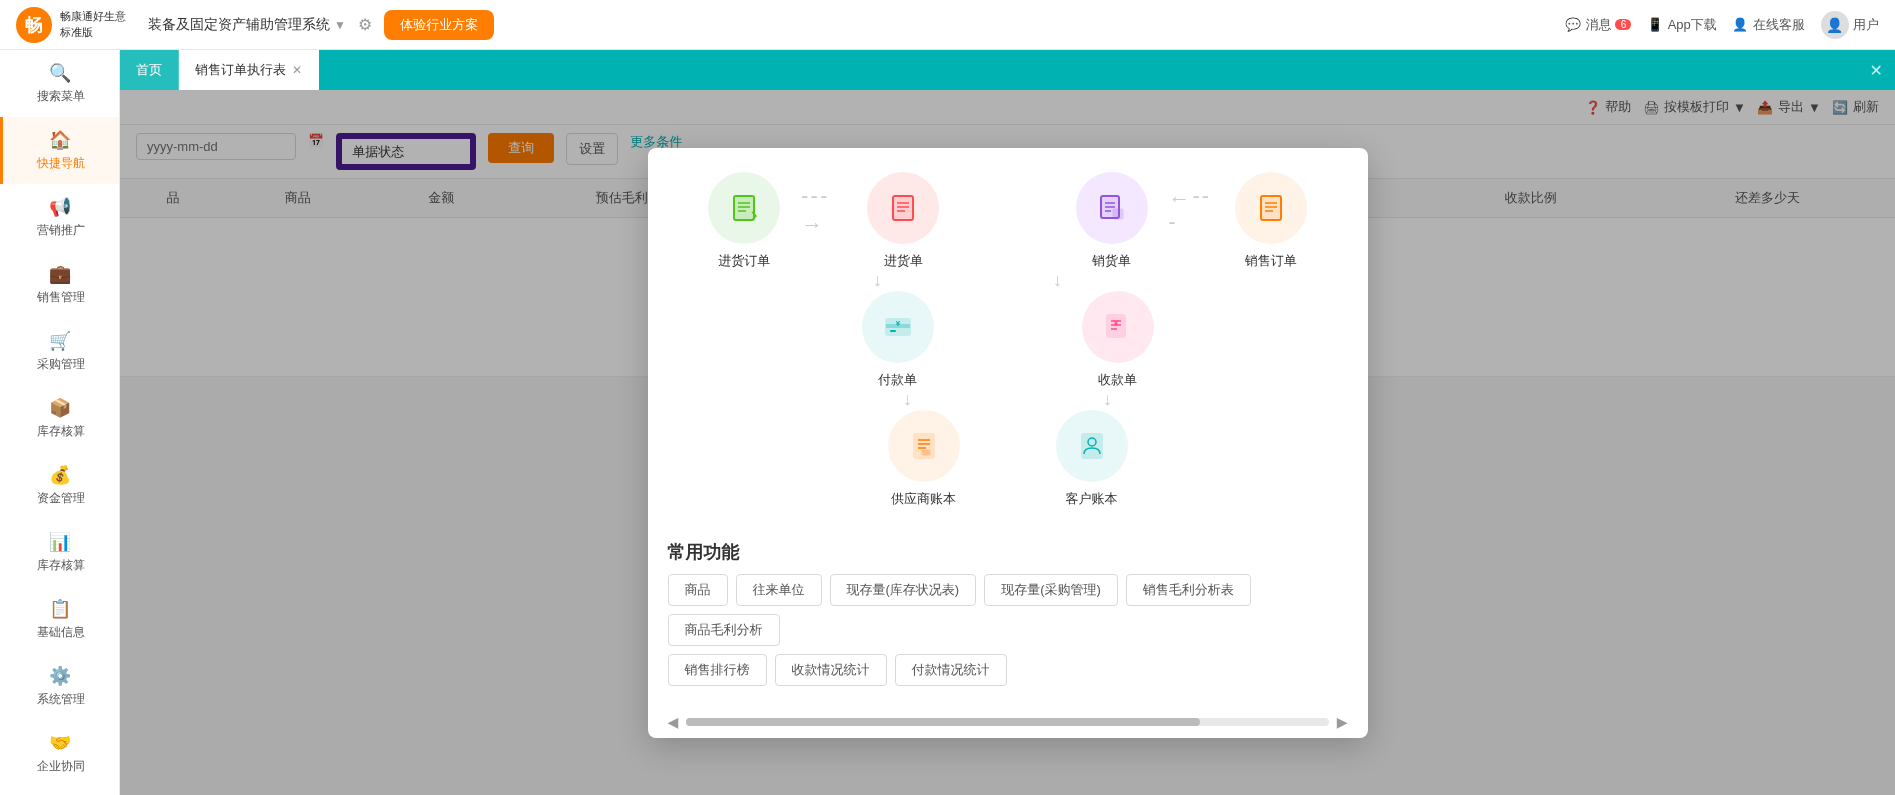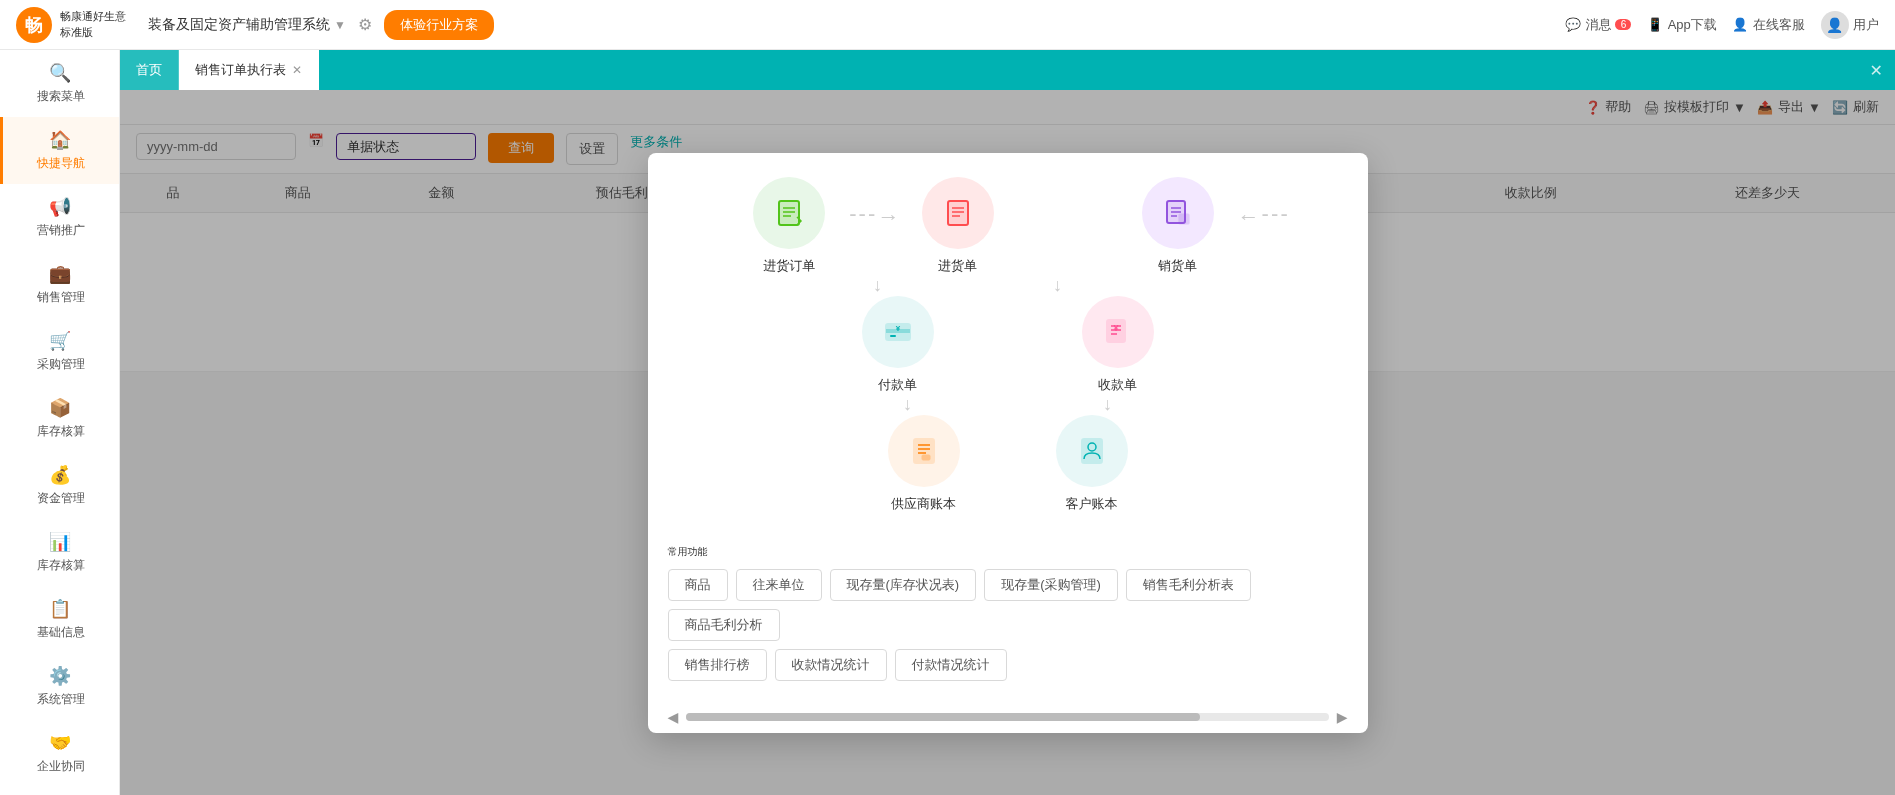--- a/index.html
+++ b/index.html
@@ -15,21 +15,21 @@
       padding: 0 16px; gap: 12px;
     }
     .logo-area { display: flex; align-items: center; gap: 8px; width: 120px; }
     .logo-icon { width: 36px; height: 36px; background: #ff7d00; border-radius: 50%; display: flex; align-items: center; justify-content: center; color: #fff; font-size: 18px; font-weight: bold; }
     .logo-text { font-size: 11px; color: #333; line-height: 1.4; }
     .system-title { font-size: 14px; color: #333; font-weight: 400; }
     .title-dropdown { display: flex; align-items: center; gap: 4px; }
     .chevron-down { color: #999; font-size: 12px; }
     .gear-btn { color: #999; cursor: pointer; font-size: 16px; }
     .exp-btn {
-      background: #ff7d00; color: #fff; border: none; border-radius: 13px;
+      background: #ff7d00; color: #fff; border: none; border-radius: 8px;
       padding: 6px 16px; cursor: pointer; font-size: 13px;
     }
     .top-right { margin-left: auto; display: flex; align-items: center; gap: 16px; color: #555; }
     .top-right-item { display: flex; align-items: center; gap: 4px; cursor: pointer; font-size: 13px; }
     .badge { background: #ff4d4f; color: #fff; border-radius: 10px; font-size: 10px; padding: 0 4px; min-width: 16px; text-align: center; }
     .user-avatar { width: 28px; height: 28px; border-radius: 50%; background: #ddd; display: flex; align-items: center; justify-content: center; color: #999; font-size: 14px; }
 
     
     .main-layout { display: flex; flex: 1; overflow: hidden; }
 
@@ -79,21 +79,21 @@
     
     .filter-bar {
       background: #fff; padding: 8px 16px; display: flex; align-items: flex-start;
       gap: 12px; border-bottom: 1px solid #e8e8e8; flex-wrap: wrap;
     }
     .filter-input {
       border: 1px solid #d9d9d9; border-radius: 4px; padding: 5px 10px;
       font-size: 13px; color: #333; width: 180px; outline: none;
     }
     .filter-select {
-      border: 1px solid #4c1d95; border-radius: 4px; padding: 5px 10px;
+      border: 6px solid #4c1d95; border-radius: 4px; padding: 5px 10px;
       font-size: 13px; color: #333; width: 140px; background: #fff;
       appearance: none; cursor: pointer;
     }
     .date-input { width: 160px; }
     .search-btn {
       background: #ff7d00; color: #fff; border: none; border-radius: 4px;
       padding: 6px 20px; cursor: pointer; font-size: 13px;
     }
     .setting-btn {
       background: #fff; color: #555; border: 1px solid #d9d9d9; border-radius: 4px;
@@ -133,21 +133,21 @@
     .flow-circle.green { background: #e8f7e8; color: #52c41a; }
     .flow-circle.red { background: #ffe8e8; color: #ff4d4f; }
     .flow-circle.purple { background: #f3e8ff; color: #9254de; }
     .flow-circle.orange { background: #fff3e8; color: #ff7d00; }
     .flow-circle.teal { background: #e8f7f7; color: #00b2b2; }
     .flow-circle.pink { background: #ffe8f0; color: #ff4d91; }
     .flow-label { font-size: 13px; color: #333; text-align: right; }
 
     
     .common-funcs { padding: 8px 20px 16px; }
-    .common-title { font-size: 10px; color: #333; font-weight: 400; margin-bottom: 10px; }
+    .common-title { font-size: 18px; color: #333; font-weight: 700; margin-bottom: 10px; }
     .func-buttons { display: flex; flex-wrap: wrap; gap: 8px; margin-bottom: 8px; }
     .func-btn {
       border: 1px solid #d9d9d9; background: #fff; color: #555;
       padding: 6px 16px; border-radius: 4px; cursor: pointer; font-size: 13px;
     }
 
     
     .modal-scrollbar-area {
       padding: 4px 20px 8px;
       display: flex; align-items: center; gap: 8px;
@@ -376,20 +376,32 @@
                         <line x1="9" y1="15" x2="19" y2="15" stroke="#9254de" stroke-width="1.5"></line>
                         <line x1="9" y1="19" x2="15" y2="19" stroke="#9254de" stroke-width="1.5"></line>
                         <rect x="17" y="17" width="10" height="10" rx="1" fill="#9254de" opacity="0.2" stroke="#9254de" stroke-width="1.2"></rect>
                       </svg>
                     </div>
                     <span class="flow-label">销货单</span>
                   </div>
                   <div style="display:flex;align-items:center;margin-bottom:24px;color:#ccc;font-size:22px;letter-spacing:-2px;">
                     <span>← - - -</span>
                   </div>
+                  <div class="flow-item">
+                    <div class="flow-circle orange">
+                      <svg width="32" height="32" viewBox="0 0 32 32" fill="none">
+                        <rect x="6" y="4" width="20" height="24" rx="2" fill="#ff7d00" opacity="0.15"></rect>
+                        <rect x="6" y="4" width="20" height="24" rx="2" stroke="#ff7d00" stroke-width="2"></rect>
+                        <line x1="10" y1="11" x2="22" y2="11" stroke="#ff7d00" stroke-width="1.5"></line>
+                        <line x1="10" y1="15" x2="22" y2="15" stroke="#ff7d00" stroke-width="1.5"></line>
+                        <line x1="10" y1="19" x2="18" y2="19" stroke="#ff7d00" stroke-width="1.5"></line>
+                      </svg>
+                    </div>
+                    <span class="flow-label">销售订单</span>
+                  </div>
                 </div>
               </div>
 
               <div style="display:flex; justify-content:center; gap:0;">
                 <div style="width:120px;"></div>
                 <div style="width:40px; text-align:center; color:#ccc; font-size:18px;">↓</div>
                 <div style="width:100px;"></div>
                 <div style="width:120px; text-align:center; color:#ccc; font-size:18px;">↓</div>
                 <div style="width:40px;"></div>
                 <div style="width:120px;"></div>

